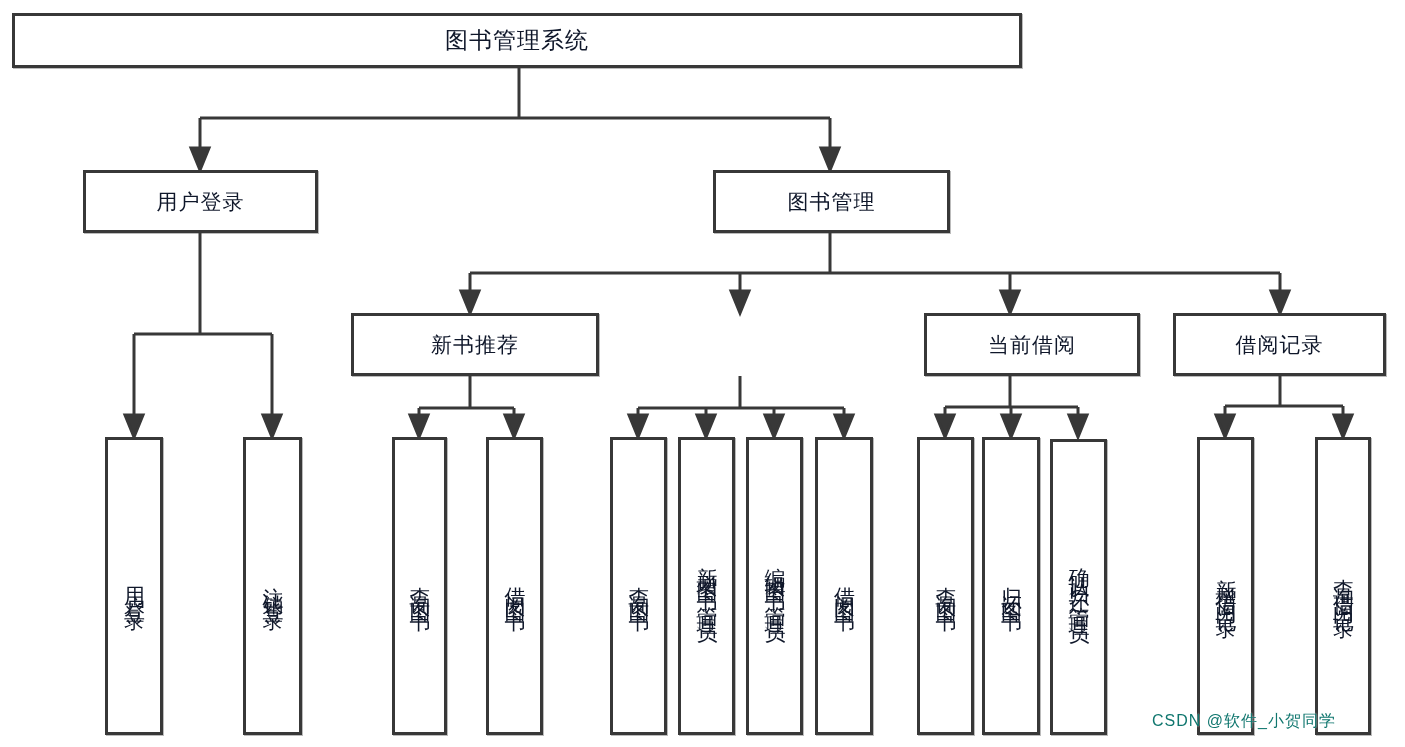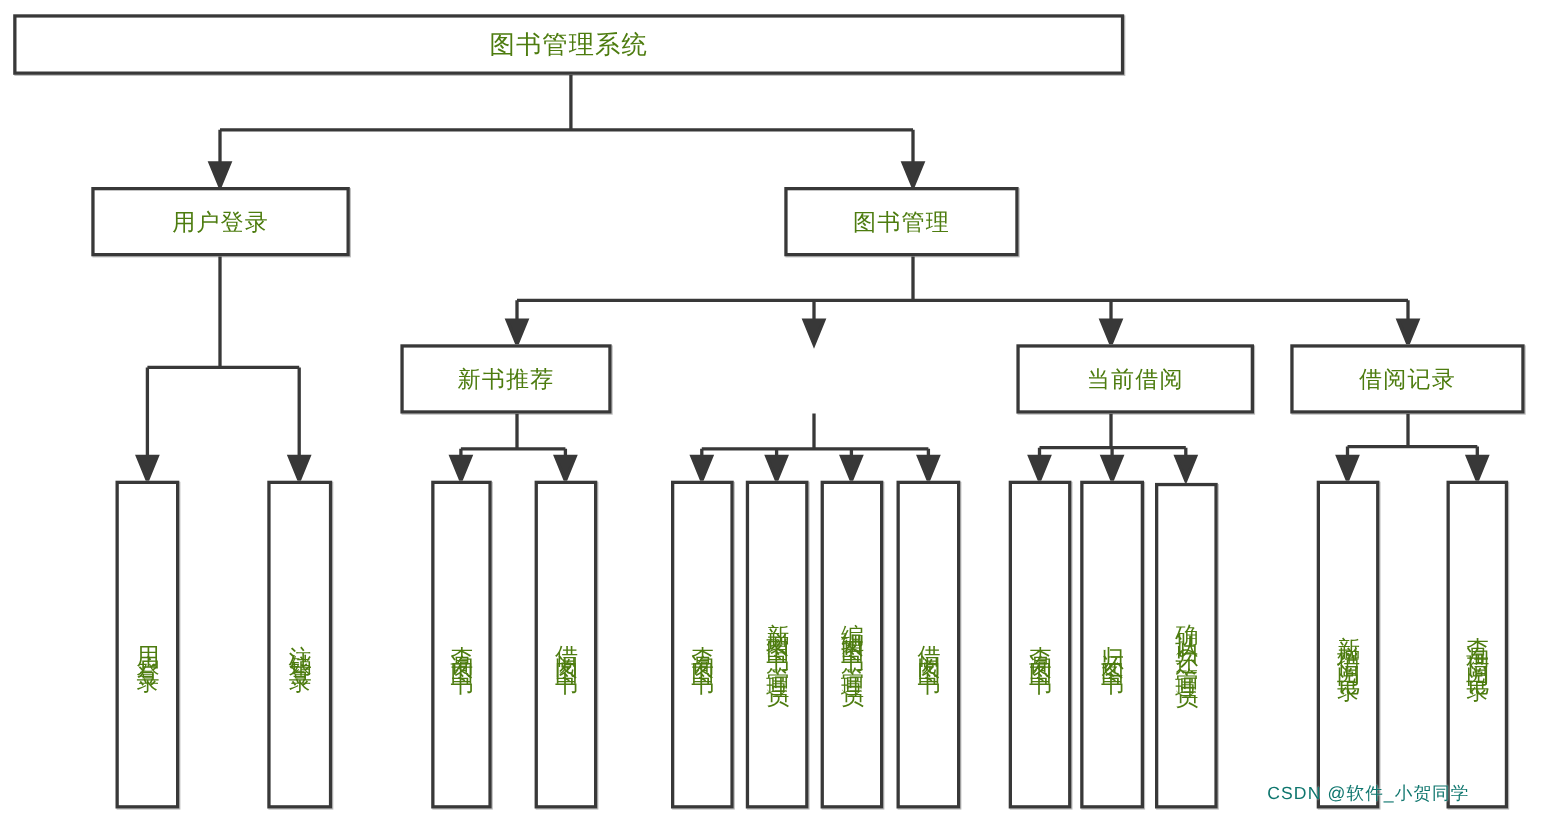--- a/index.html
+++ b/index.html
@@ -3,21 +3,21 @@
 <meta charset="utf-8">
 <style>
   html,body{margin:0;padding:0;background:#ffffff;}
   .stage{
     position:relative;width:1405px;height:747px;background:#ffffff;
     font-family:"Liberation Sans","DejaVu Sans",sans-serif;overflow:hidden;
   }
   .wires{position:absolute;left:0;top:0;width:1405px;height:747px;}
   .node{
     position:absolute;box-sizing:border-box;
-    border:3px solid #383838;background:#ffffff;color:#4d7c0f;
+    border:3px solid #383838;background:#ffffff;color:#0f172a;
     display:flex;align-items:center;justify-content:center;
     box-shadow:1px 1px 0 rgba(60,60,60,.35);
     font-family:Liberation Serif, serif;
   }
   .h{font-size:21px;letter-spacing:1px;white-space:nowrap;}
   .rootfont{font-size:23px;}
   .v{
     writing-mode:vertical-rl;text-orientation:mixed;
     font-size:21px;letter-spacing:8px;line-height:1;
   }
@@ -80,23 +80,23 @@
         <path fill="none" d="M1280,376 V406 M1225,406 H1343 M1225,406 V417 M1343,406 V417"></path>
         <polygon points="1216,415 1234,415 1225,437"></polygon>
         <polygon points="1334,415 1352,415 1343,437"></polygon>
       </g>
     </g>
   </svg>
 
   <div class="node h rootfont" style="left:12px;top:13px;width:1010px;height:55px;">图书管理系统</div>
 
   <div class="node h" style="left:83px;top:170px;width:235px;height:63px;">用户登录</div>
-  <div class="node h" style="left:713px;top:170px;width:213px;height:63px;">图书管理</div>
+  <div class="node h" style="left:713px;top:170px;width:237px;height:63px;">图书管理</div>
 
-  <div class="node h" style="left:364px;top:313px;width:192px;height:63px;">新书推荐</div>
+  <div class="node h" style="left:351px;top:313px;width:248px;height:63px;">新书推荐</div>
   <div class="node h" style="left:924px;top:313px;width:216px;height:63px;">当前借阅</div>
   <div class="node h" style="left:1173px;top:313px;width:213px;height:63px;">借阅记录</div>
 
   <div class="node v" style="left:105px;top:437px;width:58px;height:298px;">用户登录</div>
   <div class="node v" style="left:243px;top:437px;width:59px;height:298px;">注销登录</div>
 
   <div class="node v" style="left:392px;top:437px;width:55px;height:298px;">查询图书</div>
   <div class="node v" style="left:486px;top:437px;width:57px;height:298px;">借阅图书</div>
 
   <div class="node v" style="left:610px;top:437px;width:57px;height:298px;">查询图书</div>

